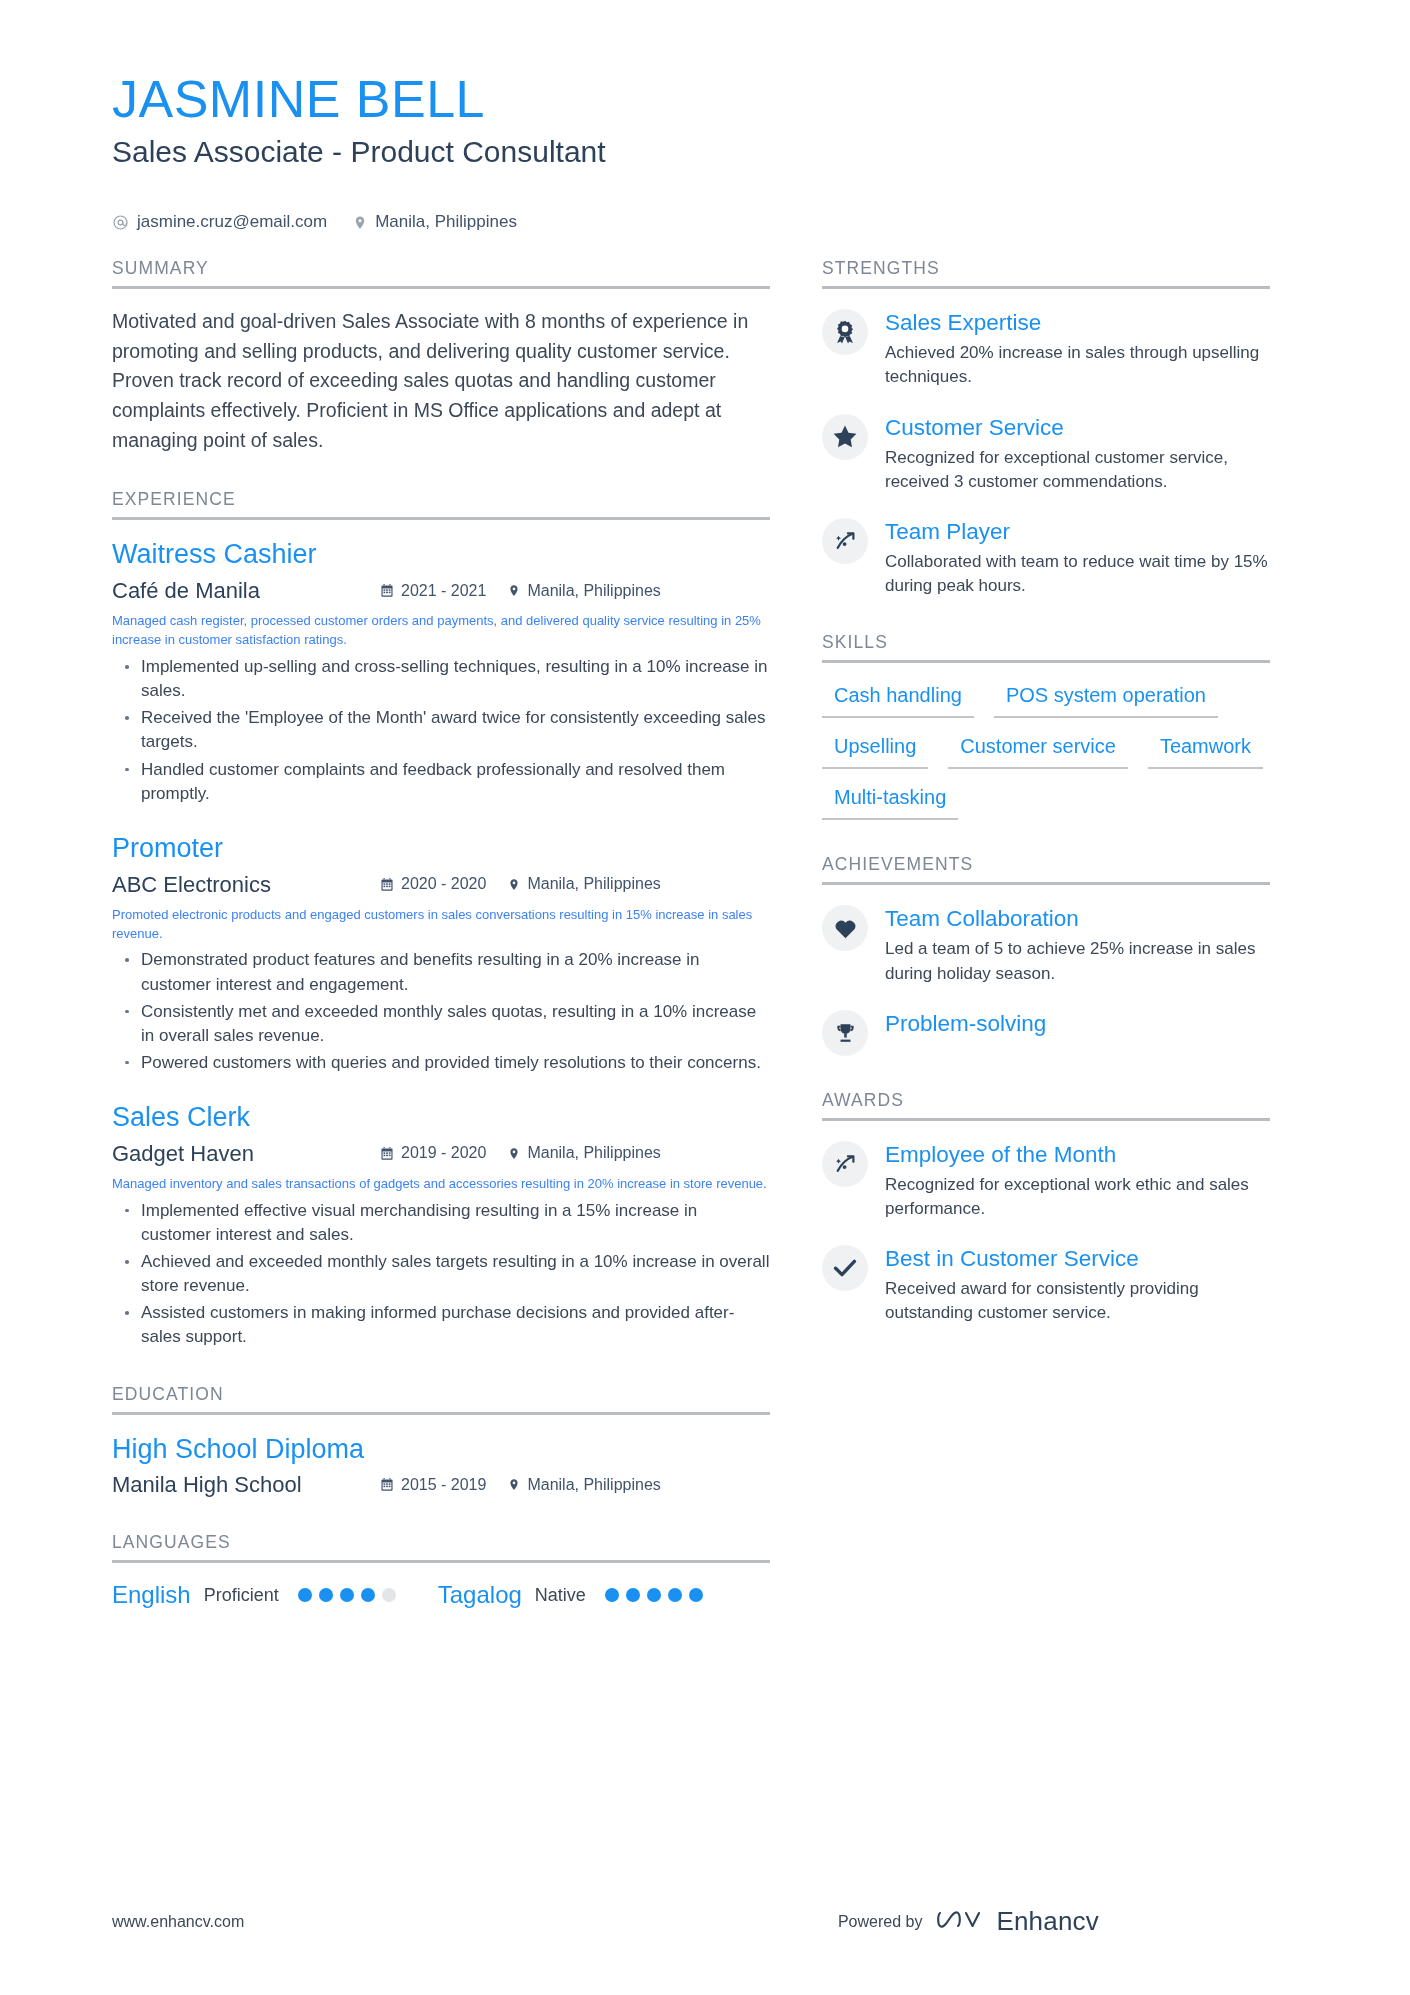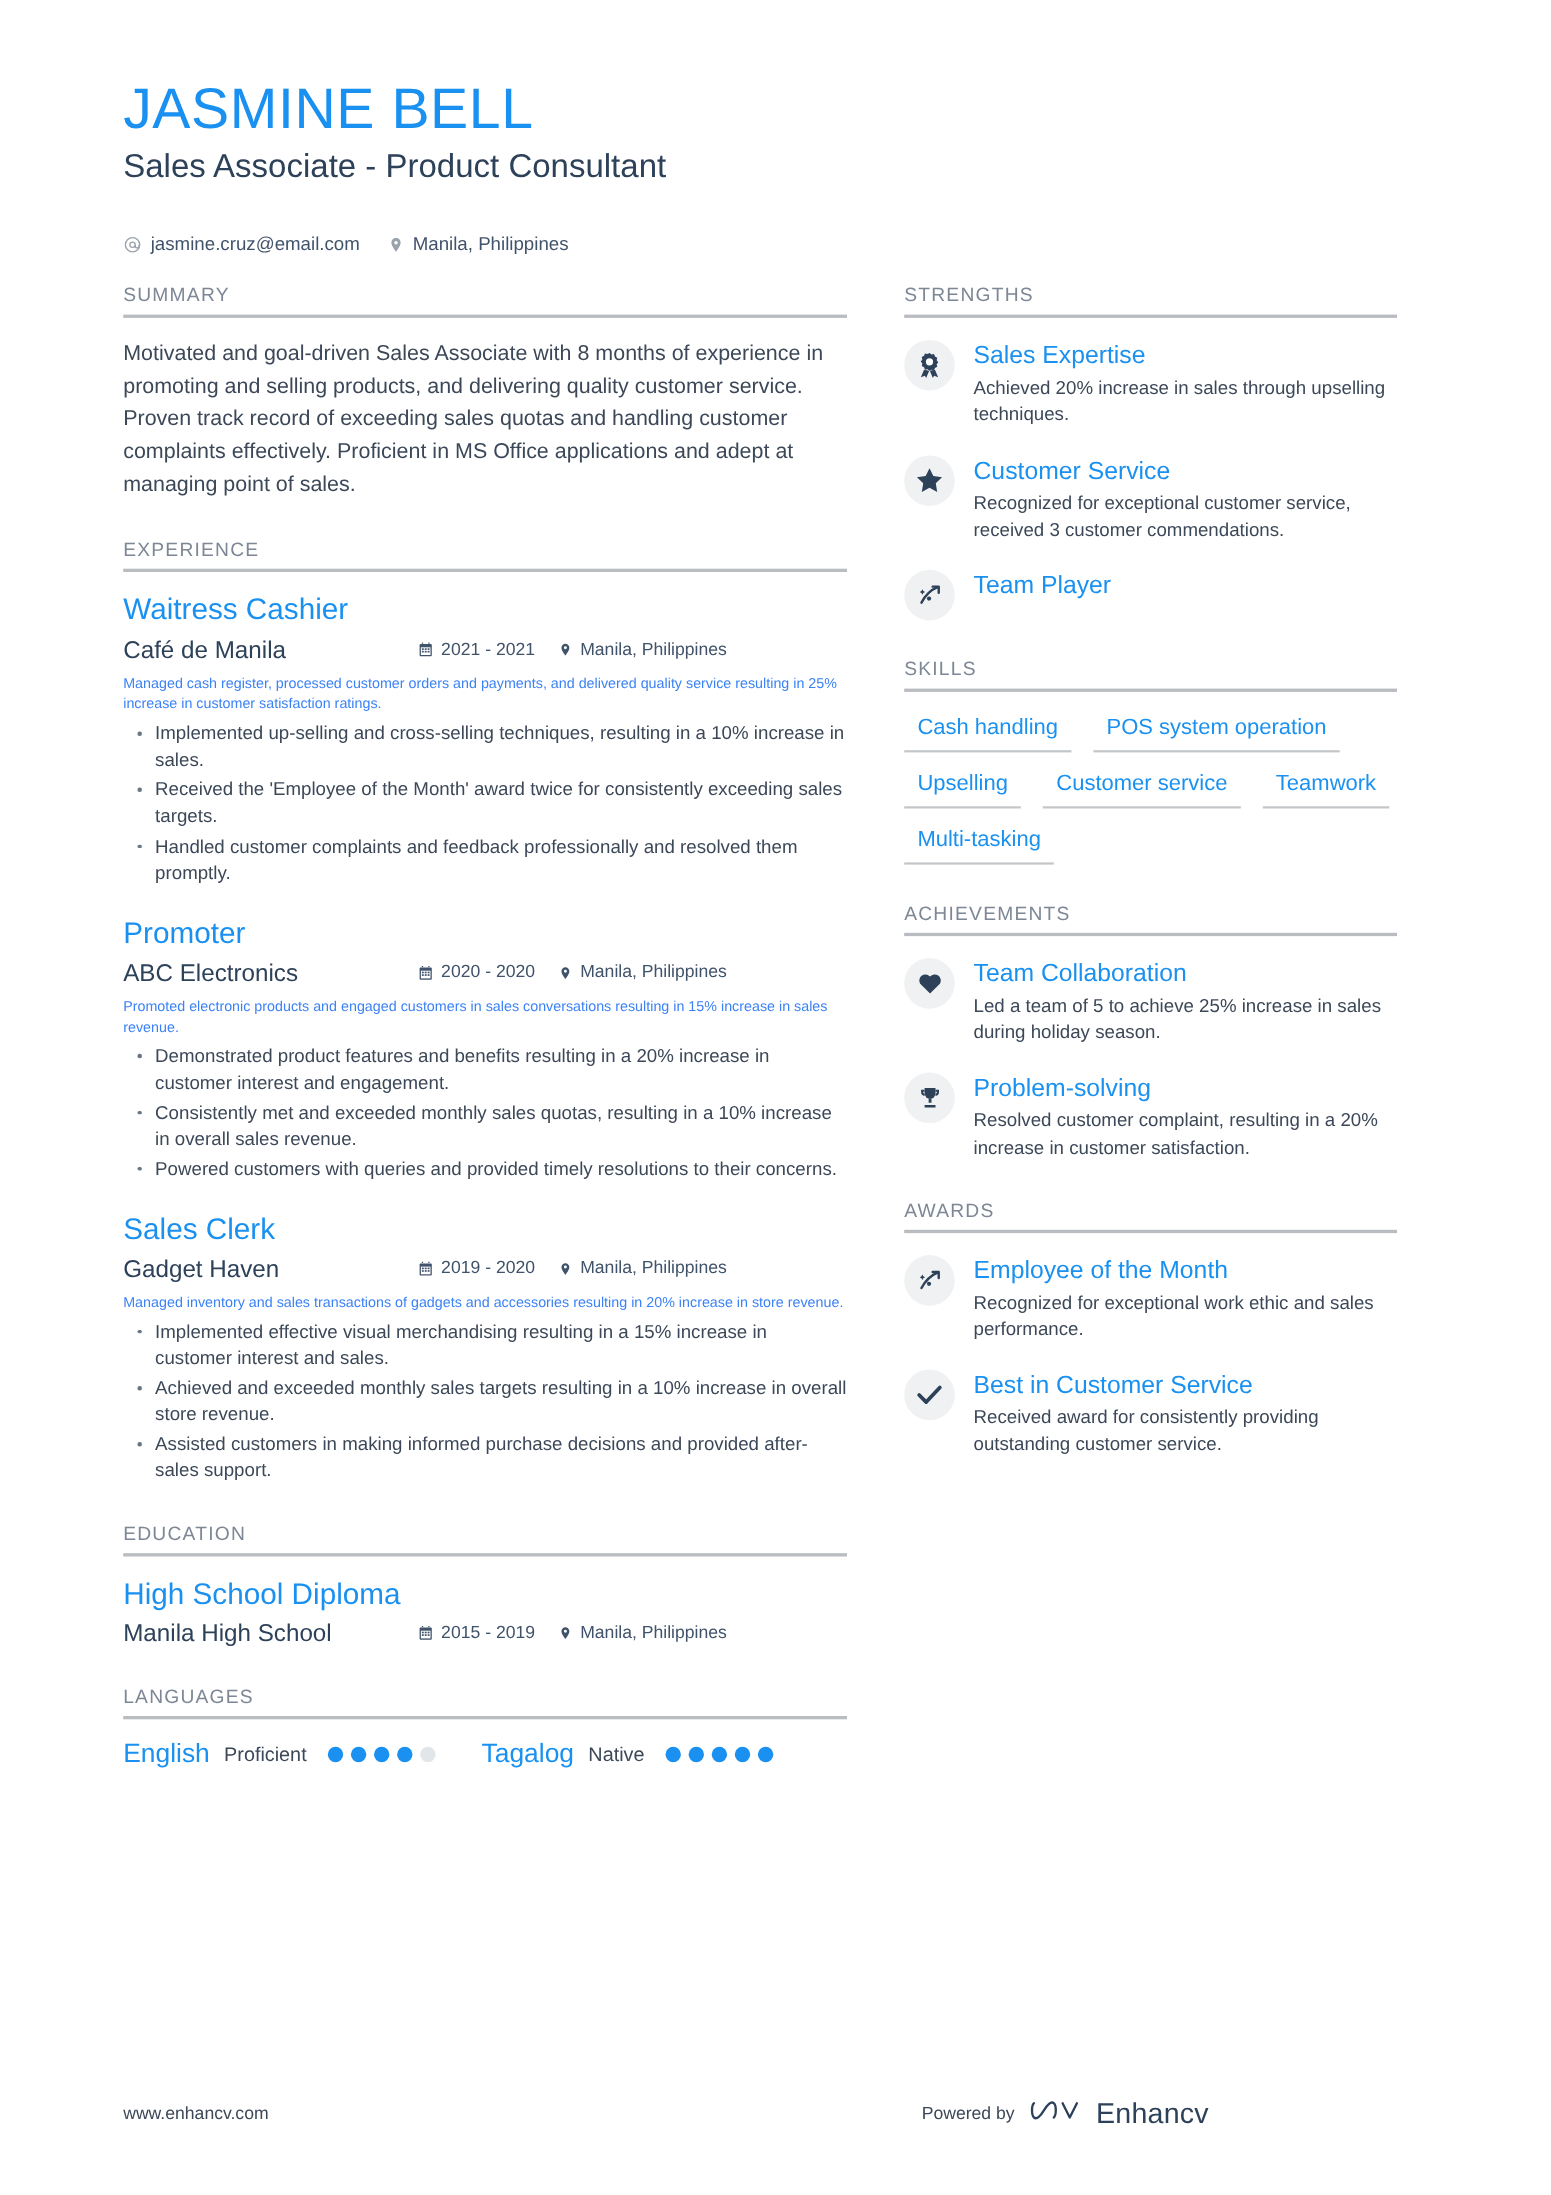--- a/index.html
+++ b/index.html
@@ -469,20 +469,21 @@
             <span class="icon-bubble">
               <svg width="23" height="22" viewBox="0 0 24 24" fill="none">
                 <path d="M3.5 19.5C7 13 12.5 7 19.5 4.2" stroke="#2d4159" stroke-width="2.4" stroke-linecap="round"></path>
                 <path d="M14.6 3.6h6v6" stroke="#2d4159" stroke-width="2.4" stroke-linecap="round" stroke-linejoin="round"></path>
                 <circle cx="11" cy="15.4" r="2.1" fill="#2d4159"></circle>
                 <path d="M4.4 6.2l.9 1.8 1.8.9-1.8.9-.9 1.8-.9-1.8L1.7 8.9l1.8-.9z" fill="#2d4159"></path>
               </svg>
             </span>
             <span class="icon-text">
               <span class="icon-title" style="display:block">Team Player</span>
+              <span class="icon-desc" style="display:block">Collaborated with team to reduce wait time by 15% during peak hours.</span>
             </span>
           </div>
 
         </div>
       </div>
 
       <div class="section">
         <div class="section-title">SKILLS</div>
         <div class="section-body">
           <div class="skills-wrap">
@@ -517,21 +518,20 @@
               <svg width="23" height="22" viewBox="0 0 24 24" fill="#2d4159">
                 <path d="M6.6 2.4h10.8v5.2a5.4 5.4 0 0 1-10.8 0z"></path>
                 <path d="M10.6 12.6h2.8v4.4h-2.8z"></path>
                 <path d="M6.6 19.2h10.8v2.4H6.6z"></path>
                 <path d="M6.6 4h-3.5v2.2a4 4 0 0 0 3.5 3.9V8a2.1 2.1 0 0 1-1.6-1.9V6h1.6z"></path>
                 <path d="M17.4 4h3.5v2.2a4 4 0 0 1-3.5 3.9V8a2.1 2.1 0 0 0 1.6-1.9V6h-1.6z"></path>
               </svg>
             </span>
             <span class="icon-text">
               <span class="icon-title" style="display:block">Problem-solving</span>
-              <span class="icon-desc" style="display:block">Resolved customer complaint, resulting in a 20% increase in customer satisfaction.</span>
             </span>
           </div>
 
         </div>
       </div>
 
       <div class="section">
         <div class="section-title">AWARDS</div>
         <div class="section-body">
 

